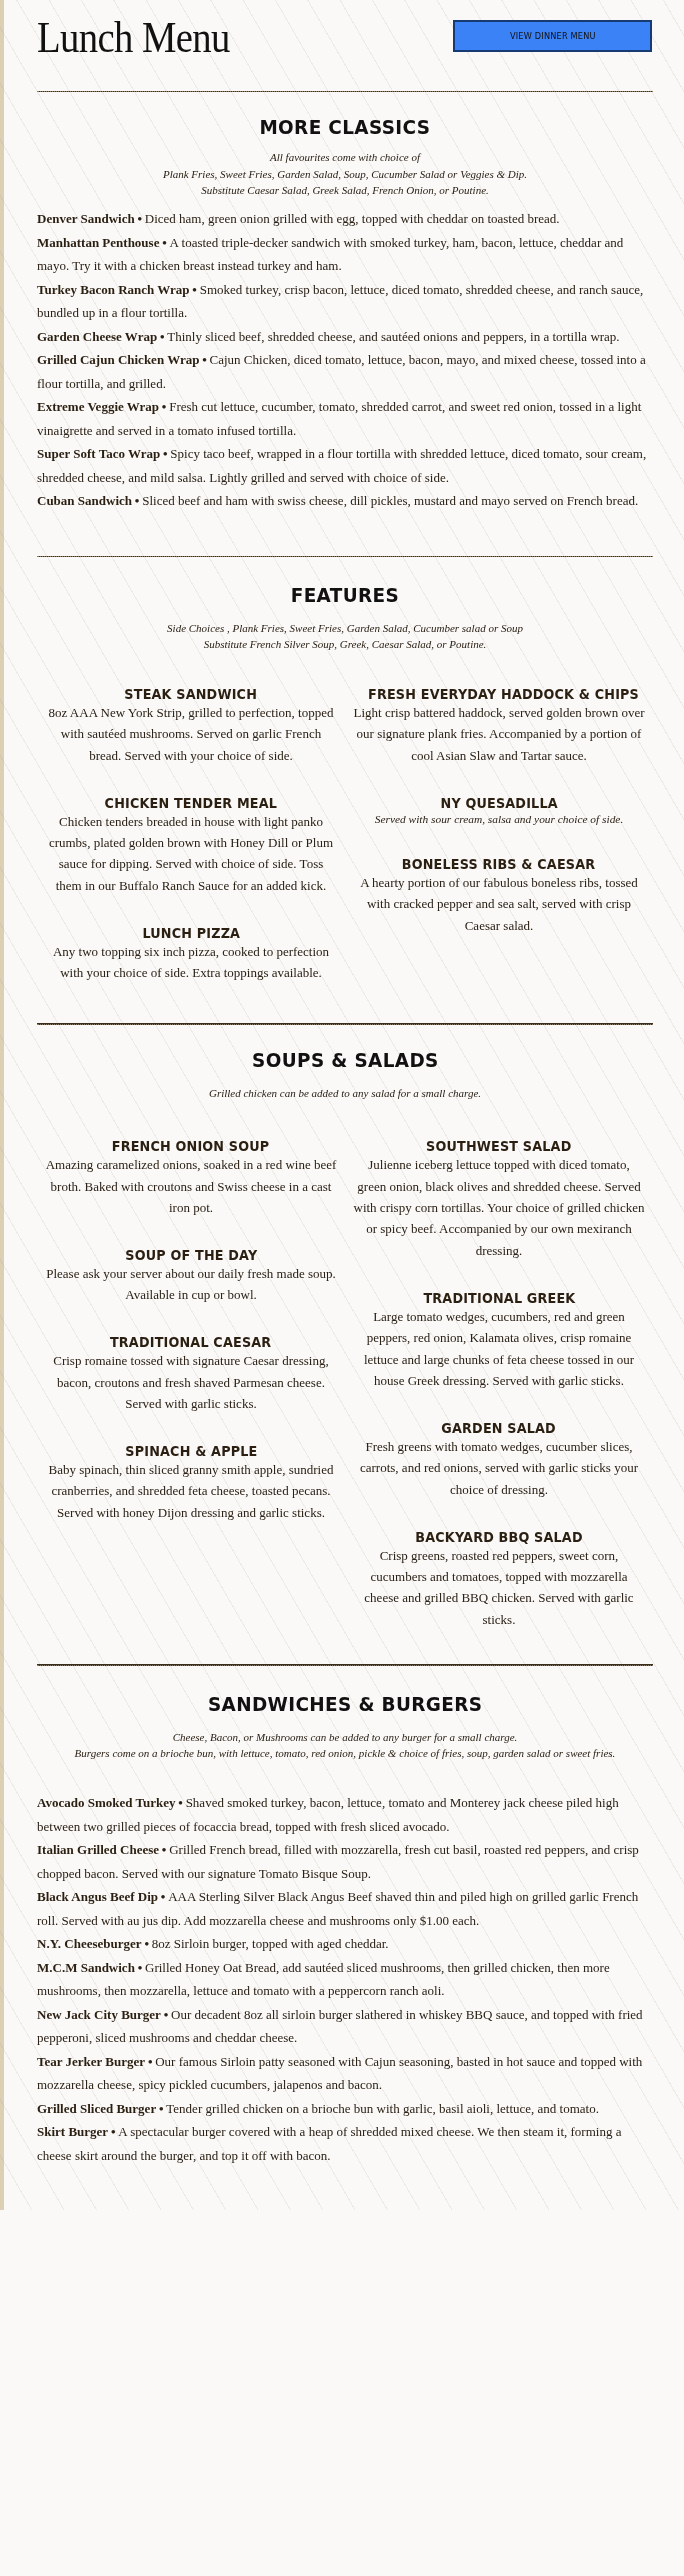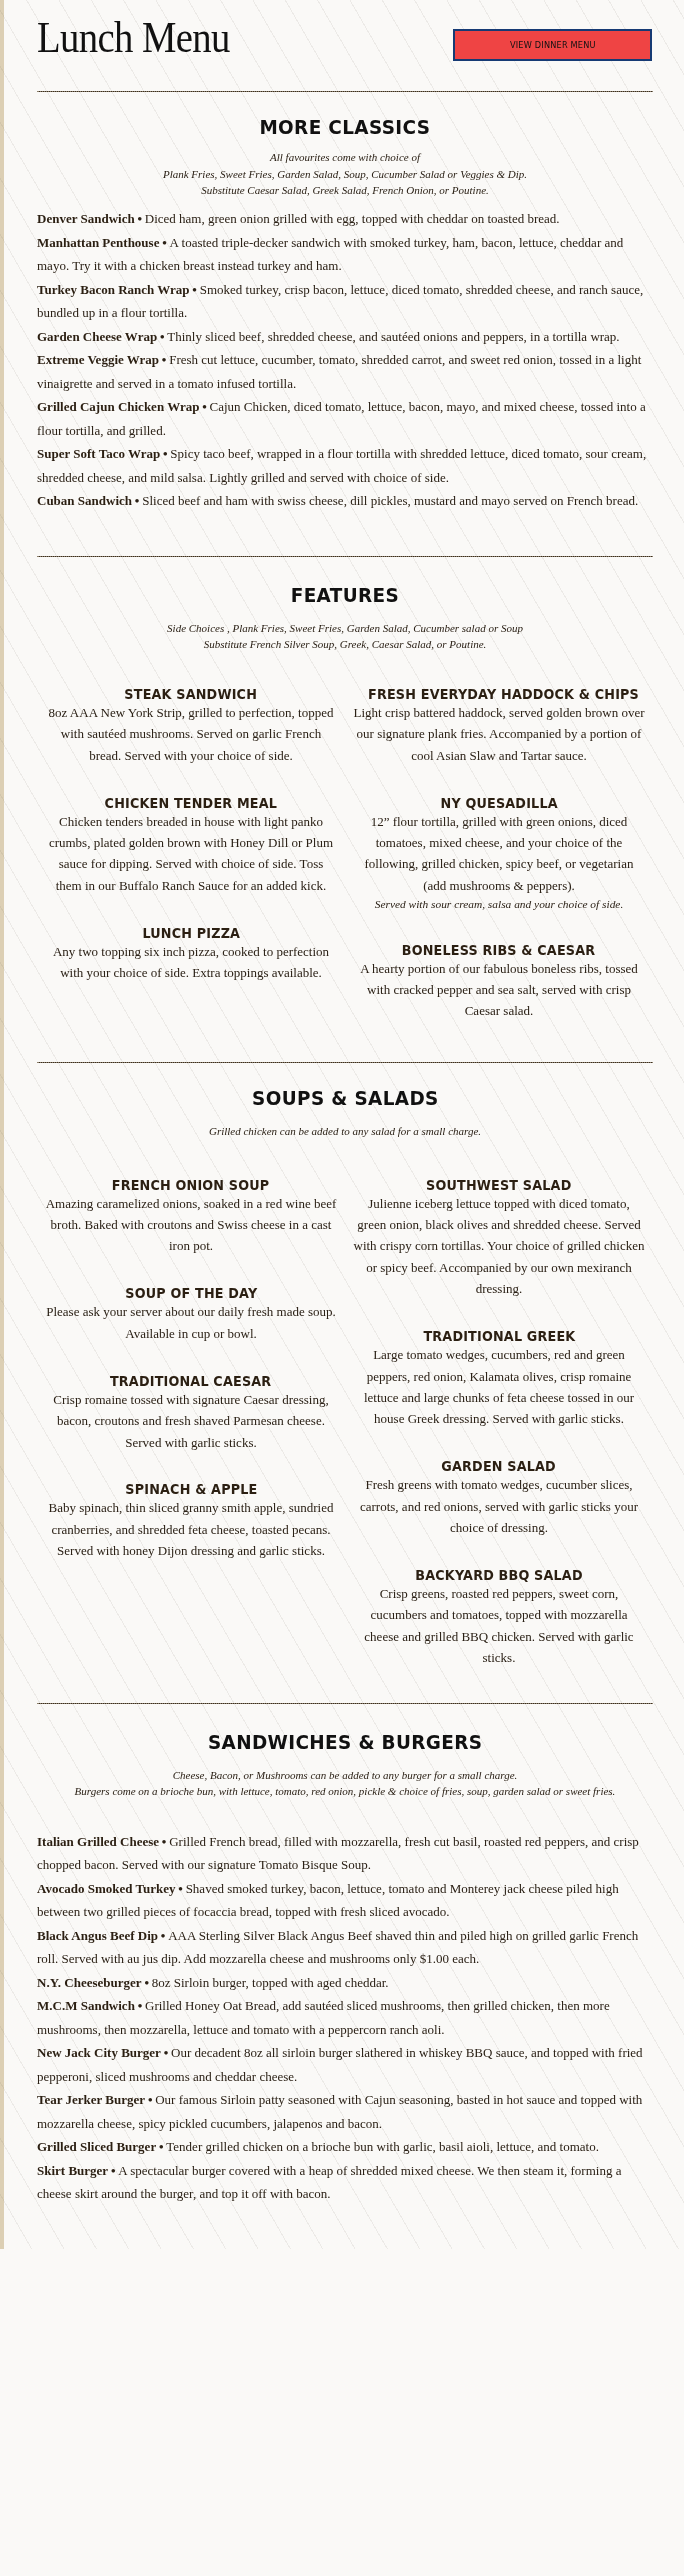--- a/index.html
+++ b/index.html
@@ -29,24 +29,24 @@
     display: flex; justify-content: space-between; align-items: flex-start;
     height: 91px; padding-top: 15.7px;
   }
   .page-title {
     font-family: "Liberation Serif", "DejaVu Serif", serif;
     font-size: 44px; font-weight: 400; line-height: 1; color: #111;
     letter-spacing: -0.7px;
     transform: scaleX(0.88); transform-origin: left center;
   }
   .dinner-button {
-    margin-top: 13px; margin-right: 0.7px;
+    margin-top: 4px; margin-right: 0.7px;
     width: 199px; height: 32px;
     border: 2.1px solid #163a74;
-    background: #ef4444;
+    background: #3b82f6;
     font-family: "DejaVu Sans", "Liberation Sans", sans-serif;
     font-size: 8.2px; letter-spacing: 0.2px; color: #111;
     display: flex; align-items: center; justify-content: center;
     cursor: pointer;
   }
   .divider {
     height: 1.4px; background: #3a2e20; width: 616px;
     border-bottom: 0.7px dotted #8a7d68;
   }
   .section-head { text-align: center; }
@@ -111,22 +111,22 @@
         <div class="section-note">All favourites come with choice of</div>
         <div class="section-note">Plank Fries, Sweet Fries, Garden Salad, Soup, Cucumber Salad or Veggies &amp; Dip.</div>
         <div class="section-note">Substitute Caesar Salad, Greek Salad, French Onion, or Poutine.</div>
       </div>
     </div>
     <div class="list-items" style="margin-top:8.5px;">
       <div class="list-item"><span class="item-name">Denver Sandwich</span><span class="item-sep">•</span><span>Diced ham, green onion grilled with egg, topped with cheddar on toasted bread.</span></div>
       <div class="list-item"><span class="item-name">Manhattan Penthouse</span><span class="item-sep">•</span><span>A toasted triple-decker sandwich with smoked turkey, ham, bacon, lettuce, cheddar and mayo. Try it with a chicken breast instead turkey and ham.</span></div>
       <div class="list-item"><span class="item-name">Turkey Bacon Ranch Wrap</span><span class="item-sep">•</span><span>Smoked turkey, crisp bacon, lettuce, diced tomato, shredded cheese, and ranch sauce, bundled up in a flour tortilla.</span></div>
       <div class="list-item"><span class="item-name">Garden Cheese Wrap</span><span class="item-sep">•</span><span>Thinly sliced beef, shredded cheese, and sautéed onions and peppers, in a tortilla wrap.</span></div>
+      <div class="list-item"><span class="item-name">Grilled Cajun Chicken Wrap</span><span class="item-sep">•</span><span>Cajun Chicken, diced tomato, lettuce, bacon, mayo, and mixed cheese, tossed into a flour tortilla, and grilled.</span></div>
       <div class="list-item"><span class="item-name">Extreme Veggie Wrap</span><span class="item-sep">•</span><span>Fresh cut lettuce, cucumber, tomato, shredded carrot, and sweet red onion, tossed in a light vinaigrette and served in a tomato infused tortilla.</span></div>
-      <div class="list-item"><span class="item-name">Grilled Cajun Chicken Wrap</span><span class="item-sep">•</span><span>Cajun Chicken, diced tomato, lettuce, bacon, mayo, and mixed cheese, tossed into a flour tortilla, and grilled.</span></div>
       <div class="list-item"><span class="item-name">Super Soft Taco Wrap</span><span class="item-sep">•</span><span>Spicy taco beef, wrapped in a flour tortilla with shredded lettuce, diced tomato, sour cream, shredded cheese, and mild salsa. Lightly grilled and served with choice of side.</span></div>
       <div class="list-item"><span class="item-name">Cuban Sandwich</span><span class="item-sep">•</span><span>Sliced beef and ham with swiss cheese, dill pickles, mustard and mayo served on French bread.</span></div>
     </div>
   </section>
 
   <div class="divider" style="margin-top:43px;"></div>
 
   <section>
     <div class="section-head" style="padding-top:26px;">
       <h2 class="section-title">FEATURES</h2>
@@ -150,21 +150,20 @@
           <p class="card-desc">Any two topping six inch pizza, cooked to perfection with your choice of side. Extra toppings available.</p>
         </div>
       </div>
       <div class="col">
         <div class="card">
           <h3 class="card-title">FRESH EVERYDAY HADDOCK &amp; CHIPS</h3>
           <p class="card-desc">Light crisp battered haddock, served golden brown over our signature plank fries. Accompanied by a portion of cool Asian Slaw and Tartar sauce.</p>
         </div>
         <div class="card" style="margin-top:28.5px;">
           <h3 class="card-title">NY QUESADILLA</h3>
-          <p class="card-desc">12” flour tortilla, grilled with green onions, diced tomatoes, mixed cheese, and your choice of the following, grilled chicken, spicy beef, or vegetarian (add mushrooms &amp; peppers).</p>
           <p class="card-note">Served with sour cream, salsa and your choice of side.</p>
         </div>
         <div class="card" style="margin-top:28.5px;">
           <h3 class="card-title">BONELESS RIBS &amp; CAESAR</h3>
           <p class="card-desc">A hearty portion of our fabulous boneless ribs, tossed with cracked pepper and sea salt, served with crisp Caesar salad.</p>
         </div>
       </div>
     </div>
   </section>
 
@@ -221,22 +220,22 @@
 
   <section>
     <div class="section-head" style="padding-top:26px;">
       <h2 class="section-title">SANDWICHES &amp; BURGERS</h2>
       <div style="margin-top:13px; padding: 0 7.1px;">
         <div class="section-note">Cheese, Bacon, or Mushrooms can be added to any burger for a small charge.</div>
         <div class="section-note">Burgers come on a brioche bun, with lettuce, tomato, red onion, pickle &amp; choice of fries, soup, garden salad or sweet fries.</div>
       </div>
     </div>
     <div class="list-items" style="margin-top:30px;">
+      <div class="list-item"><span class="item-name">Avocado Smoked Turkey</span><span class="item-sep">•</span><span>Shaved smoked turkey, bacon, lettuce, tomato and Monterey jack cheese piled high between two grilled pieces of focaccia bread, topped with fresh sliced avocado.</span></div>
       <div class="list-item"><span class="item-name">Italian Grilled Cheese</span><span class="item-sep">•</span><span>Grilled French bread, filled with mozzarella, fresh cut basil, roasted red peppers, and crisp chopped bacon. Served with our signature Tomato Bisque Soup.</span></div>
-      <div class="list-item"><span class="item-name">Avocado Smoked Turkey</span><span class="item-sep">•</span><span>Shaved smoked turkey, bacon, lettuce, tomato and Monterey jack cheese piled high between two grilled pieces of focaccia bread, topped with fresh sliced avocado.</span></div>
       <div class="list-item"><span class="item-name">Black Angus Beef Dip</span><span class="item-sep">•</span><span>AAA Sterling Silver Black Angus Beef shaved thin and piled high on grilled garlic French roll. Served with au jus dip. Add mozzarella cheese and mushrooms only $1.00 each.</span></div>
       <div class="list-item"><span class="item-name">N.Y. Cheeseburger</span><span class="item-sep">•</span><span>8oz Sirloin burger, topped with aged cheddar.</span></div>
       <div class="list-item"><span class="item-name">M.C.M Sandwich</span><span class="item-sep">•</span><span>Grilled Honey Oat Bread, add sautéed sliced mushrooms, then grilled chicken, then more mushrooms, then mozzarella, lettuce and tomato with a peppercorn ranch aoli.</span></div>
       <div class="list-item"><span class="item-name">New Jack City Burger</span><span class="item-sep">•</span><span>Our decadent 8oz all sirloin burger slathered in whiskey BBQ sauce, and topped with fried pepperoni, sliced mushrooms and cheddar cheese.</span></div>
       <div class="list-item"><span class="item-name">Tear Jerker Burger</span><span class="item-sep">•</span><span>Our famous Sirloin patty seasoned with Cajun seasoning, basted in hot sauce and topped with mozzarella cheese, spicy pickled cucumbers, jalapenos and bacon.</span></div>
       <div class="list-item"><span class="item-name">Grilled Sliced Burger</span><span class="item-sep">•</span><span>Tender grilled chicken on a brioche bun with garlic, basil aioli, lettuce, and tomato.</span></div>
       <div class="list-item"><span class="item-name">Skirt Burger</span><span class="item-sep">•</span><span>A spectacular burger covered with a heap of shredded mixed cheese. We then steam it, forming a cheese skirt around the burger, and top it off with bacon.</span></div>
     </div>
   </section>
 

